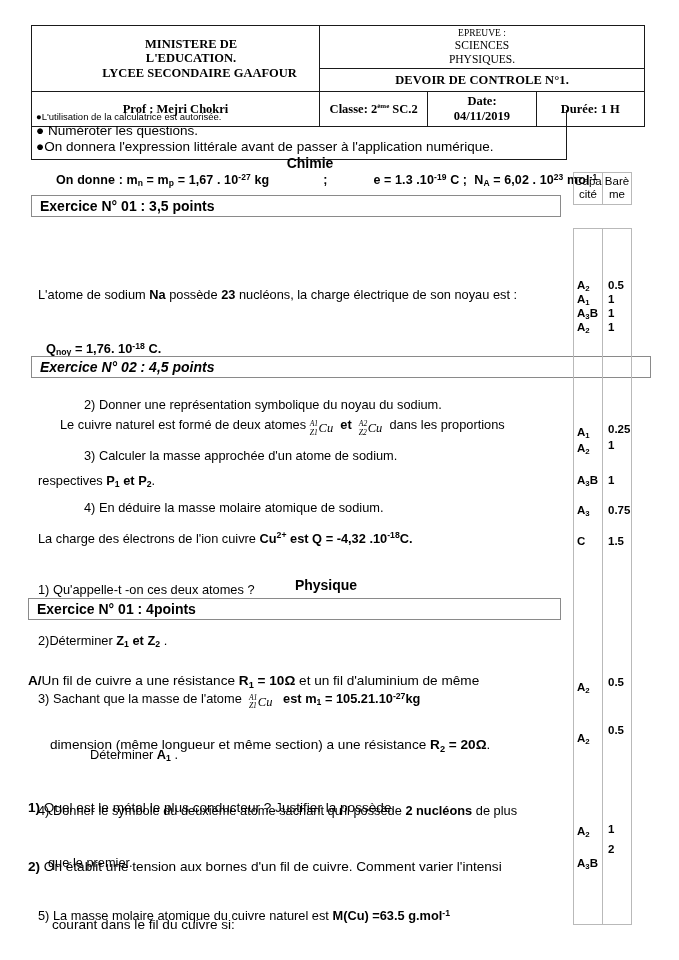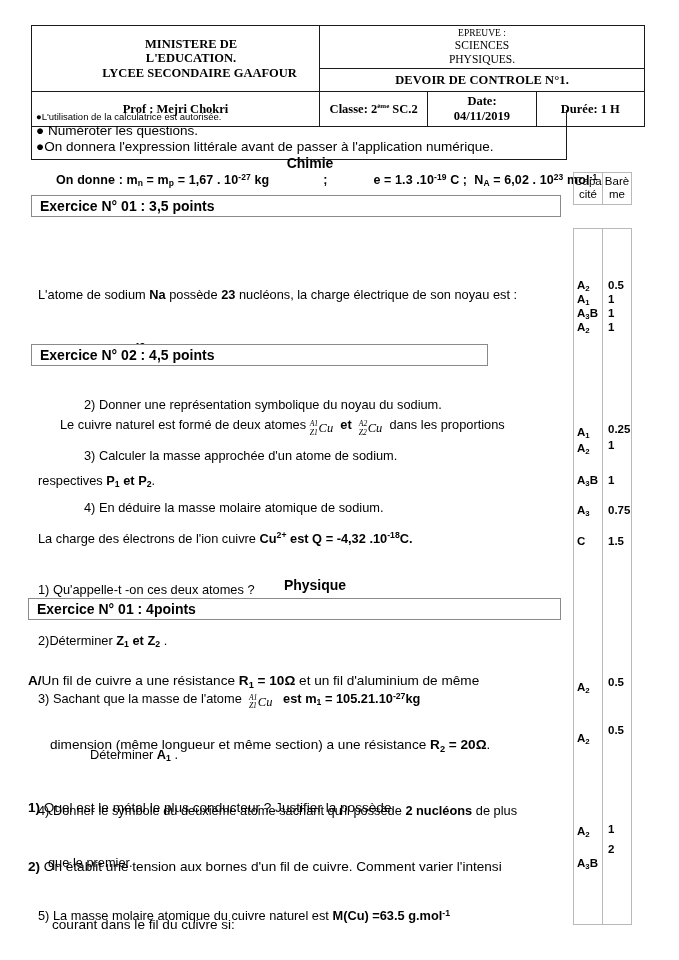--- a/index.html
+++ b/index.html
@@ -79,21 +79,21 @@
   }
 
   
   .sec-title {
     position: absolute;
     font-weight: bold;
     font-size: 14px;
     text-align: center;
   }
   #chimie-title { left: 0; top: 155px; width: 620px; }
-  #physique-title { left: 5px; top: 577px; width: 620px; }
+  #physique-title { left: 16px; top: 577px; width: 620px; }
 
   
   .on-donne {
     position: absolute;
     left: 56px;
     top: 172px;
     font-weight: bold;
     font-size: 12.5px;
     letter-spacing: 0.1px;
     white-space: nowrap;
@@ -106,21 +106,21 @@
     position: absolute;
     box-sizing: border-box;
     border: 1px solid #8a8a8a;
     background: #ffffff;
     height: 22px;
     padding: 2px 0 12px 8px;
     font-weight: bold;
     font-size: 14px;
   }
   #ex-bar-c1 { left: 31px; top: 195px; width: 530px; }
-  #ex-bar-c2 { left: 31px; top: 344px; width: 457px; }
+  #ex-bar-c2 { left: 31px; top: 356px; width: 620px; font-style: italic; }
   #ex-bar-p1 { left: 28px; top: 598px; width: 533px; }
 
   
   .tb {
     position: absolute;
     font-size: 12.8px;
     line-height: 17.2px;
     white-space: pre-wrap;
   }
   .phys {

